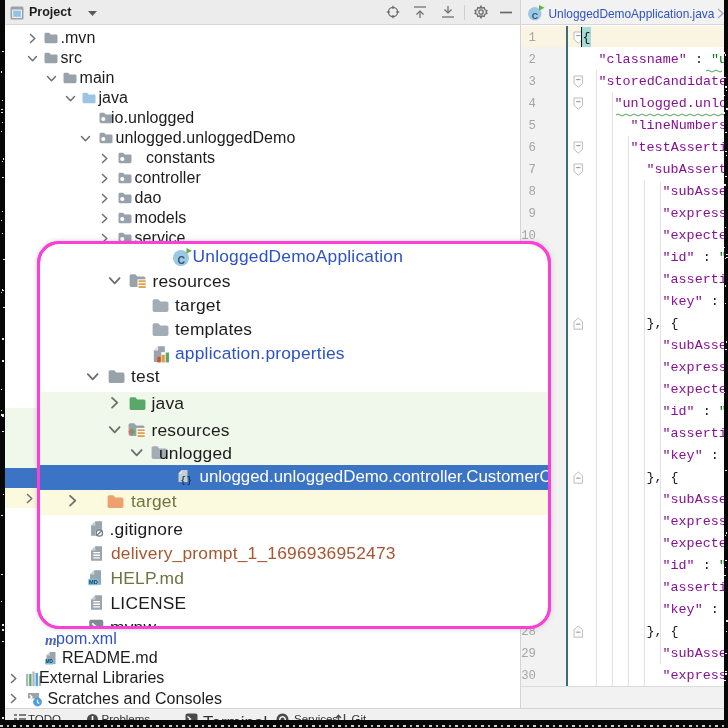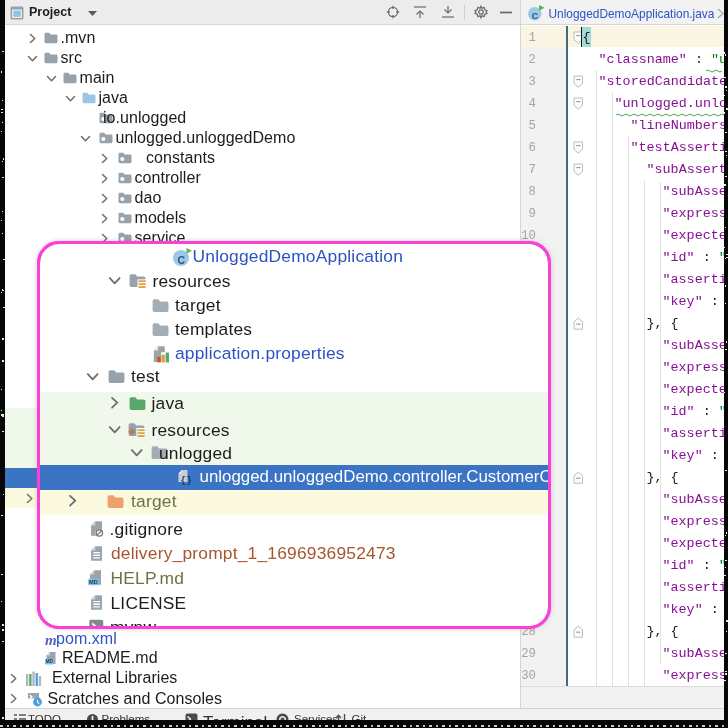--- a/index.html
+++ b/index.html
@@ -101,21 +101,21 @@
       <path d="M0.5,3.2 C0.5,2.4 1.1,1.8 1.9,1.8 L5.2,1.8 L6.7,3.6 L12.1,3.6 C12.9,3.6 13.5,4.2 13.5,5 L13.5,10.8 C13.5,11.6 12.9,12.2 12.1,12.2 L1.9,12.2 C1.1,12.2 0.5,11.6 0.5,10.8 Z" fill="#9CC5E4"></path>
     </g>
   </svg>
 <div class="row t13 " style="left:98.5px;top:88px;">java</div>
 <svg style="position:absolute;left:99px;top:111px" width="14.0" height="14.0" viewBox="0 0 14.0 14.0">
     <g transform="scale(1.0)">
       <path d="M0.5,3.2 C0.5,2.4 1.1,1.8 1.9,1.8 L5.2,1.8 L6.7,3.6 L12.1,3.6 C12.9,3.6 13.5,4.2 13.5,5 L13.5,10.8 C13.5,11.6 12.9,12.2 12.1,12.2 L1.9,12.2 C1.1,12.2 0.5,11.6 0.5,10.8 Z" fill="#98A2AA"></path>
       <circle cx="4.3" cy="8" r="2.1" fill="#fff"></circle>
     </g>
   </svg>
-<div class="row t13 " style="left:103px;top:108px;text-align:center;">io.unlogged</div>
+<div class="row t13 " style="left:111px;top:108px;text-align:center;">io.unlogged</div>
 <svg style="position:absolute;left:80.0px;top:133.5px" width="11.0" height="9.0" viewBox="0 0 11.0 9.0">
     <path d="M1.5,2.5 L5.5,6.8 L9.5,2.5" fill="none" stroke="#6F6F6F" stroke-width="1.5" stroke-linecap="round" stroke-linejoin="round"></path>
   </svg>
 <svg style="position:absolute;left:99px;top:131px" width="14.0" height="14.0" viewBox="0 0 14.0 14.0">
     <g transform="scale(1.0)">
       <path d="M0.5,3.2 C0.5,2.4 1.1,1.8 1.9,1.8 L5.2,1.8 L6.7,3.6 L12.1,3.6 C12.9,3.6 13.5,4.2 13.5,5 L13.5,10.8 C13.5,11.6 12.9,12.2 12.1,12.2 L1.9,12.2 C1.1,12.2 0.5,11.6 0.5,10.8 Z" fill="#98A2AA"></path>
       <circle cx="4.3" cy="8" r="2.1" fill="#fff"></circle>
     </g>
   </svg>
 <div class="row t13 " style="left:115.5px;top:128px;">unlogged.unloggedDemo</div>
@@ -183,21 +183,21 @@
 <svg style="position:absolute;left:9.0px;top:672.5px" width="9.0" height="11.0" viewBox="0 0 9.0 11.0">
     <path d="M2.5,1.5 L6.8,5.5 L2.5,9.5" fill="none" stroke="#6F6F6F" stroke-width="1.5" stroke-linecap="round" stroke-linejoin="round"></path>
   </svg>
 <svg style="position:absolute;left:26px;top:671px" width="16" height="15" viewBox="0 0 16 15">
     <rect x="0" y="3" width="2.3" height="12" fill="#AEB5BB"></rect>
     <rect x="3.2" y="3" width="2.3" height="12" fill="#59A869"></rect>
     <rect x="6.4" y="0.5" width="2.3" height="14.5" fill="#AEB5BB"></rect>
     <rect x="9.6" y="2" width="2.3" height="13" fill="#4A9FE0"></rect>
     <rect x="12.8" y="5" width="2.3" height="10" fill="#AEB5BB"></rect>
   </svg>
-<div class="row t13 " style="left:52px;top:668px;">External Libraries</div>
+<div class="row t13 " style="left:39px;top:668px;">External Libraries</div>
 <svg style="position:absolute;left:9.0px;top:693.0px" width="9.0" height="11.0" viewBox="0 0 9.0 11.0">
     <path d="M2.5,1.5 L6.8,5.5 L2.5,9.5" fill="none" stroke="#6F6F6F" stroke-width="1.5" stroke-linecap="round" stroke-linejoin="round"></path>
   </svg>
 <svg style="position:absolute;left:27px;top:690.5px" width="16" height="16" viewBox="0 0 16 16">
     <path d="M1,2 h11 v8.5 l-4,-3 h-7 z" fill="#9AA4AC"></path>
     <path d="M2.8,4 L5,5.9 L2.8,7.8" fill="none" stroke="#fff" stroke-width="1.3"></path>
     <circle cx="10.5" cy="11" r="4.4" fill="#4A9FE0"></circle>
     <path d="M10.5,8.7 L10.5,11.2 L12.2,12.4" fill="none" stroke="#fff" stroke-width="1.2"></path>
   </svg>
 <div class="row t13 " style="left:47.5px;top:688.5px;">Scratches and Consoles</div>

